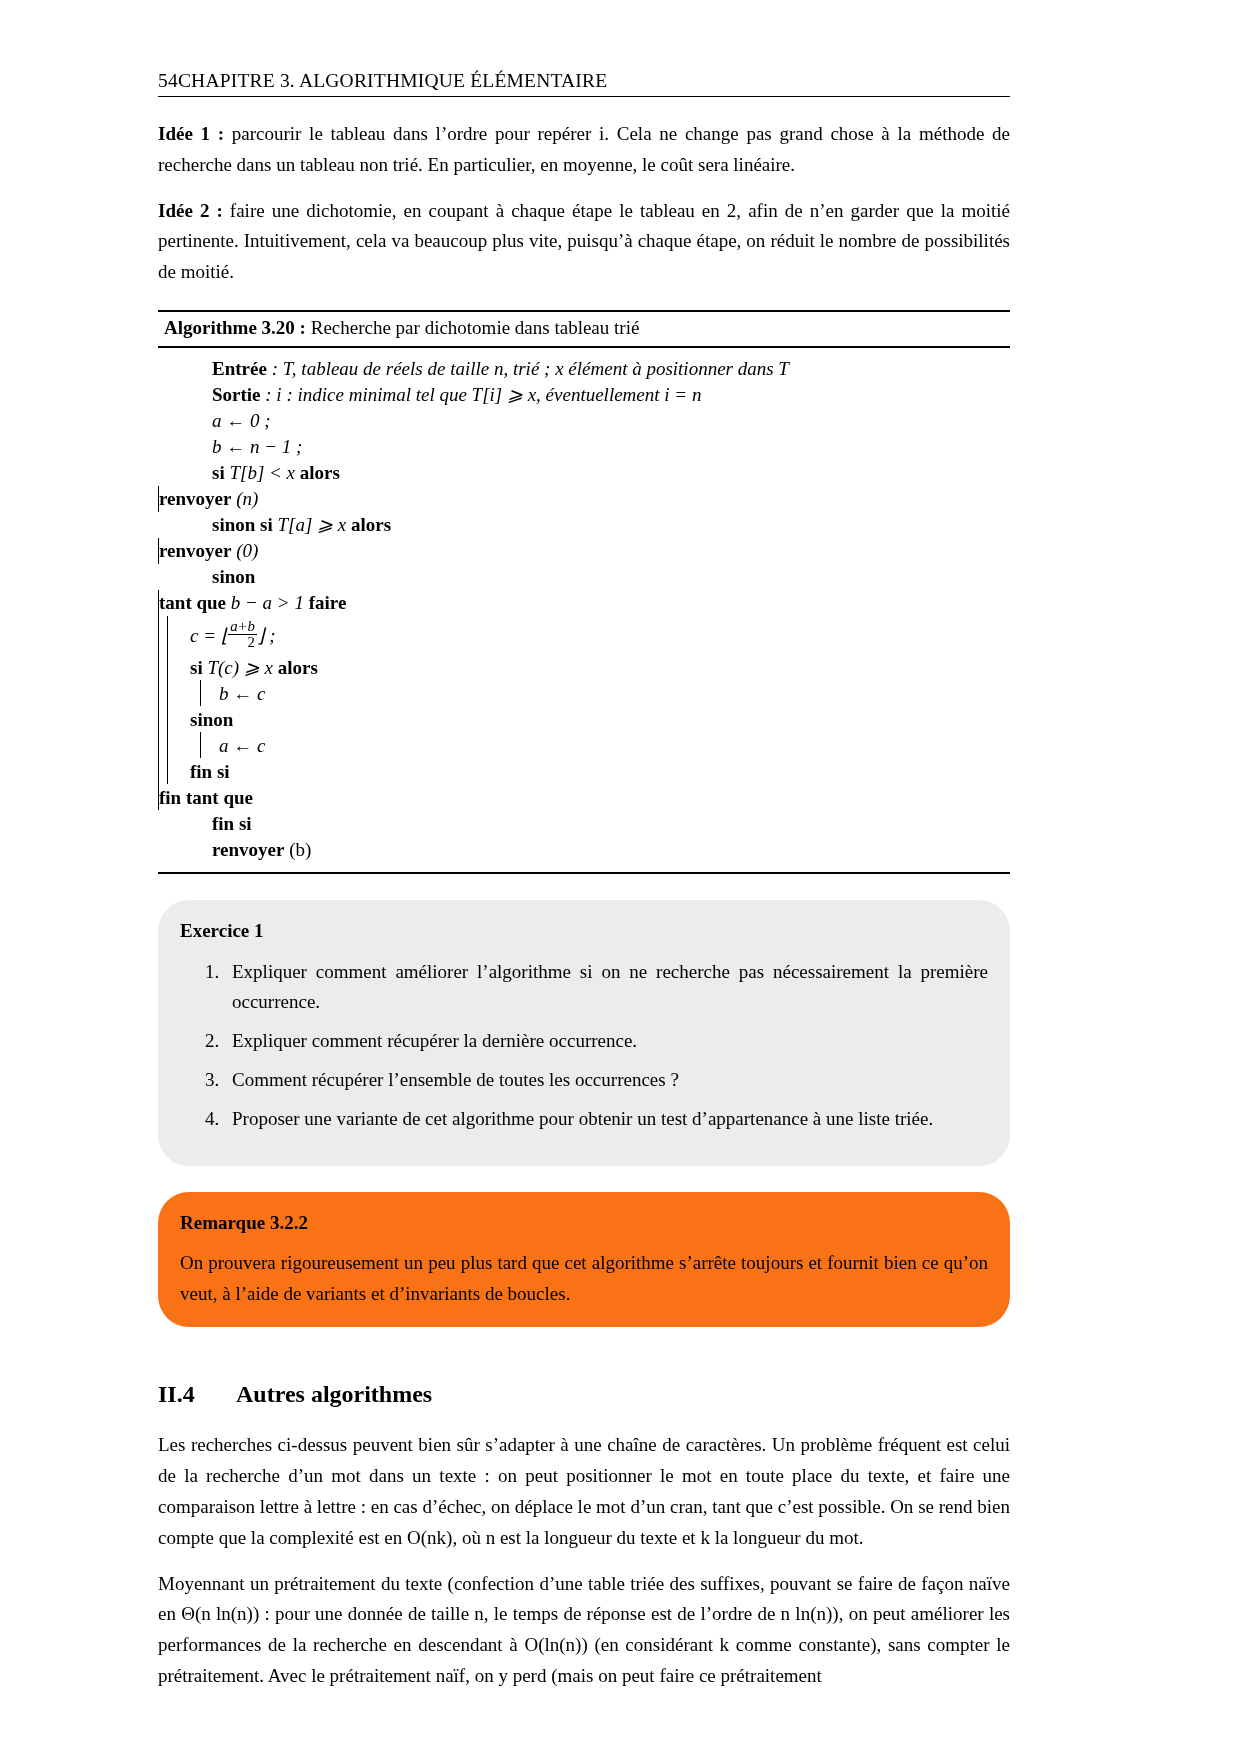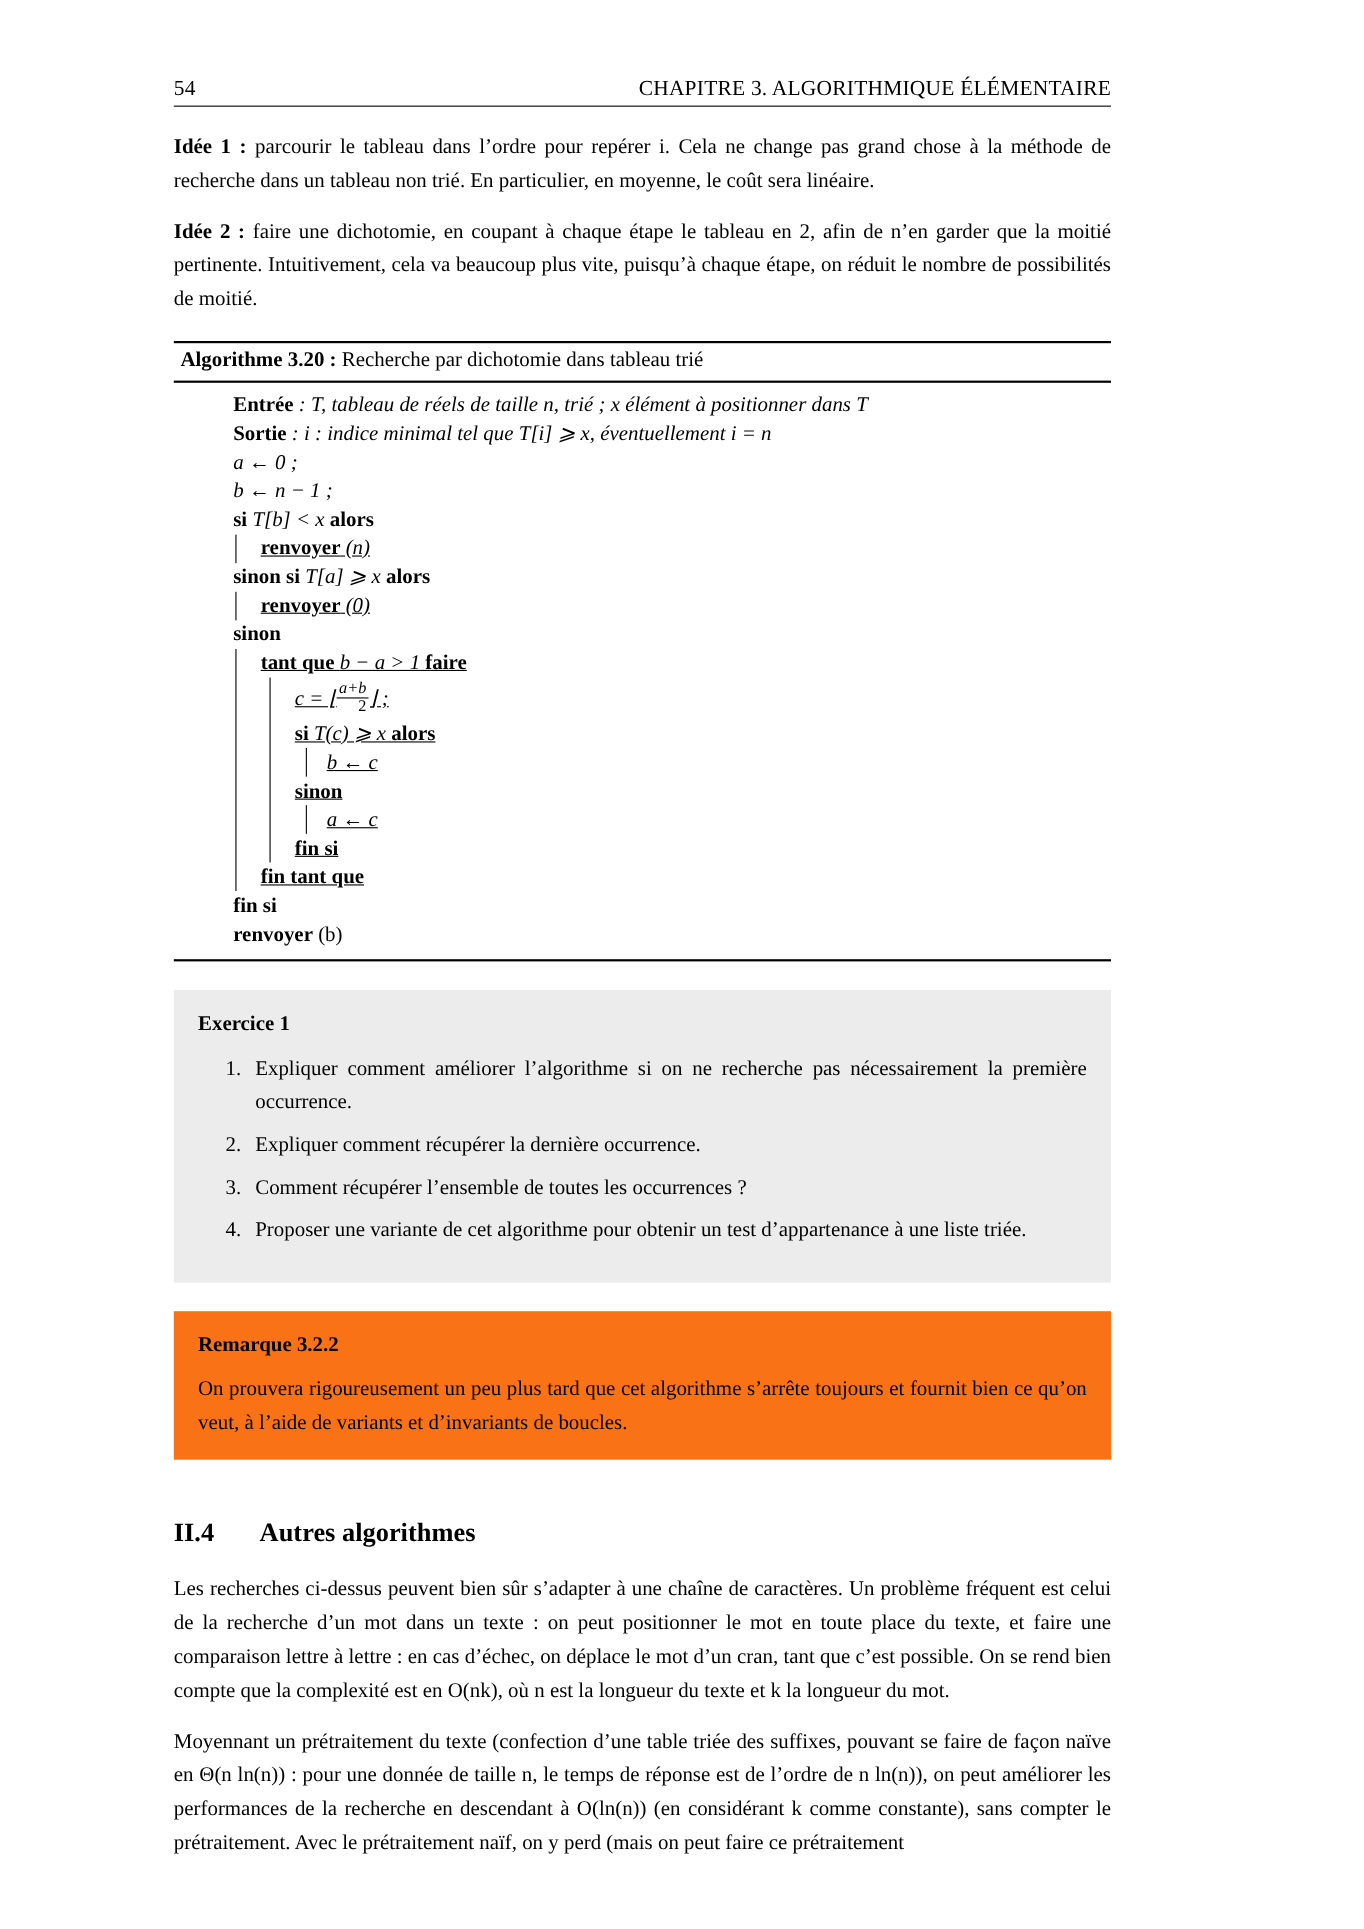--- a/index.html
+++ b/index.html
@@ -20,21 +20,20 @@
     left: 158px;
     top: 0;
     width: 852px;
   }
 
   
   .runhead {
     position: relative;
     top: 70px;
     display: flex;
-    justify-content: space-between;
     align-items: baseline;
     font-size: 19.5px;
     letter-spacing: .2px;
   }
   .runhead .folio { font-size: 19.5px; }
   .runhead .chaptitle { font-size: 19.5px; }
   .runrule {
     position: relative;
     top: 74px;
     border-top: 1.6px solid #000;
@@ -82,23 +81,20 @@
     position: relative;
     line-height: 1.0;
     padding: 3.5px 0 3.5px 0;
     white-space: nowrap;
   }
   
   .lvl0 { padding-left: 54px; }
   .bar {
     position: relative;
     border-left: 1.8px solid #000;
-    margin-left: 56px;
-    padding-left: 22px;
-    text-decoration: underline;
   }
   .bar2 {
     position: relative;
     border-left: 1.8px solid #000;
     margin-left: 8px;
     padding-left: 22px;
   }
   .thinbar {
     position: relative;
     border-left: 1.6px solid #000;
@@ -117,20 +113,21 @@
   .frac .num { display: block; border-bottom: 1px solid #000; padding: 0 2px; }
   .frac .den { display: block; padding: 0 2px; font-style: normal; }
 
   
   .callout {
     position: relative;
     margin-top: 26px;
     padding: 16px 22px 18px 22px;
     font-size: 19px;
     line-height: 1.6;
+    border-radius: 31px;
   }
   .callout::after {
     content: "";
     position: absolute;
     left: 8px;
     top: 8px;
     right: -8px;
     bottom: -8px;
     background: #a8a8a8;
     z-index: -1;

